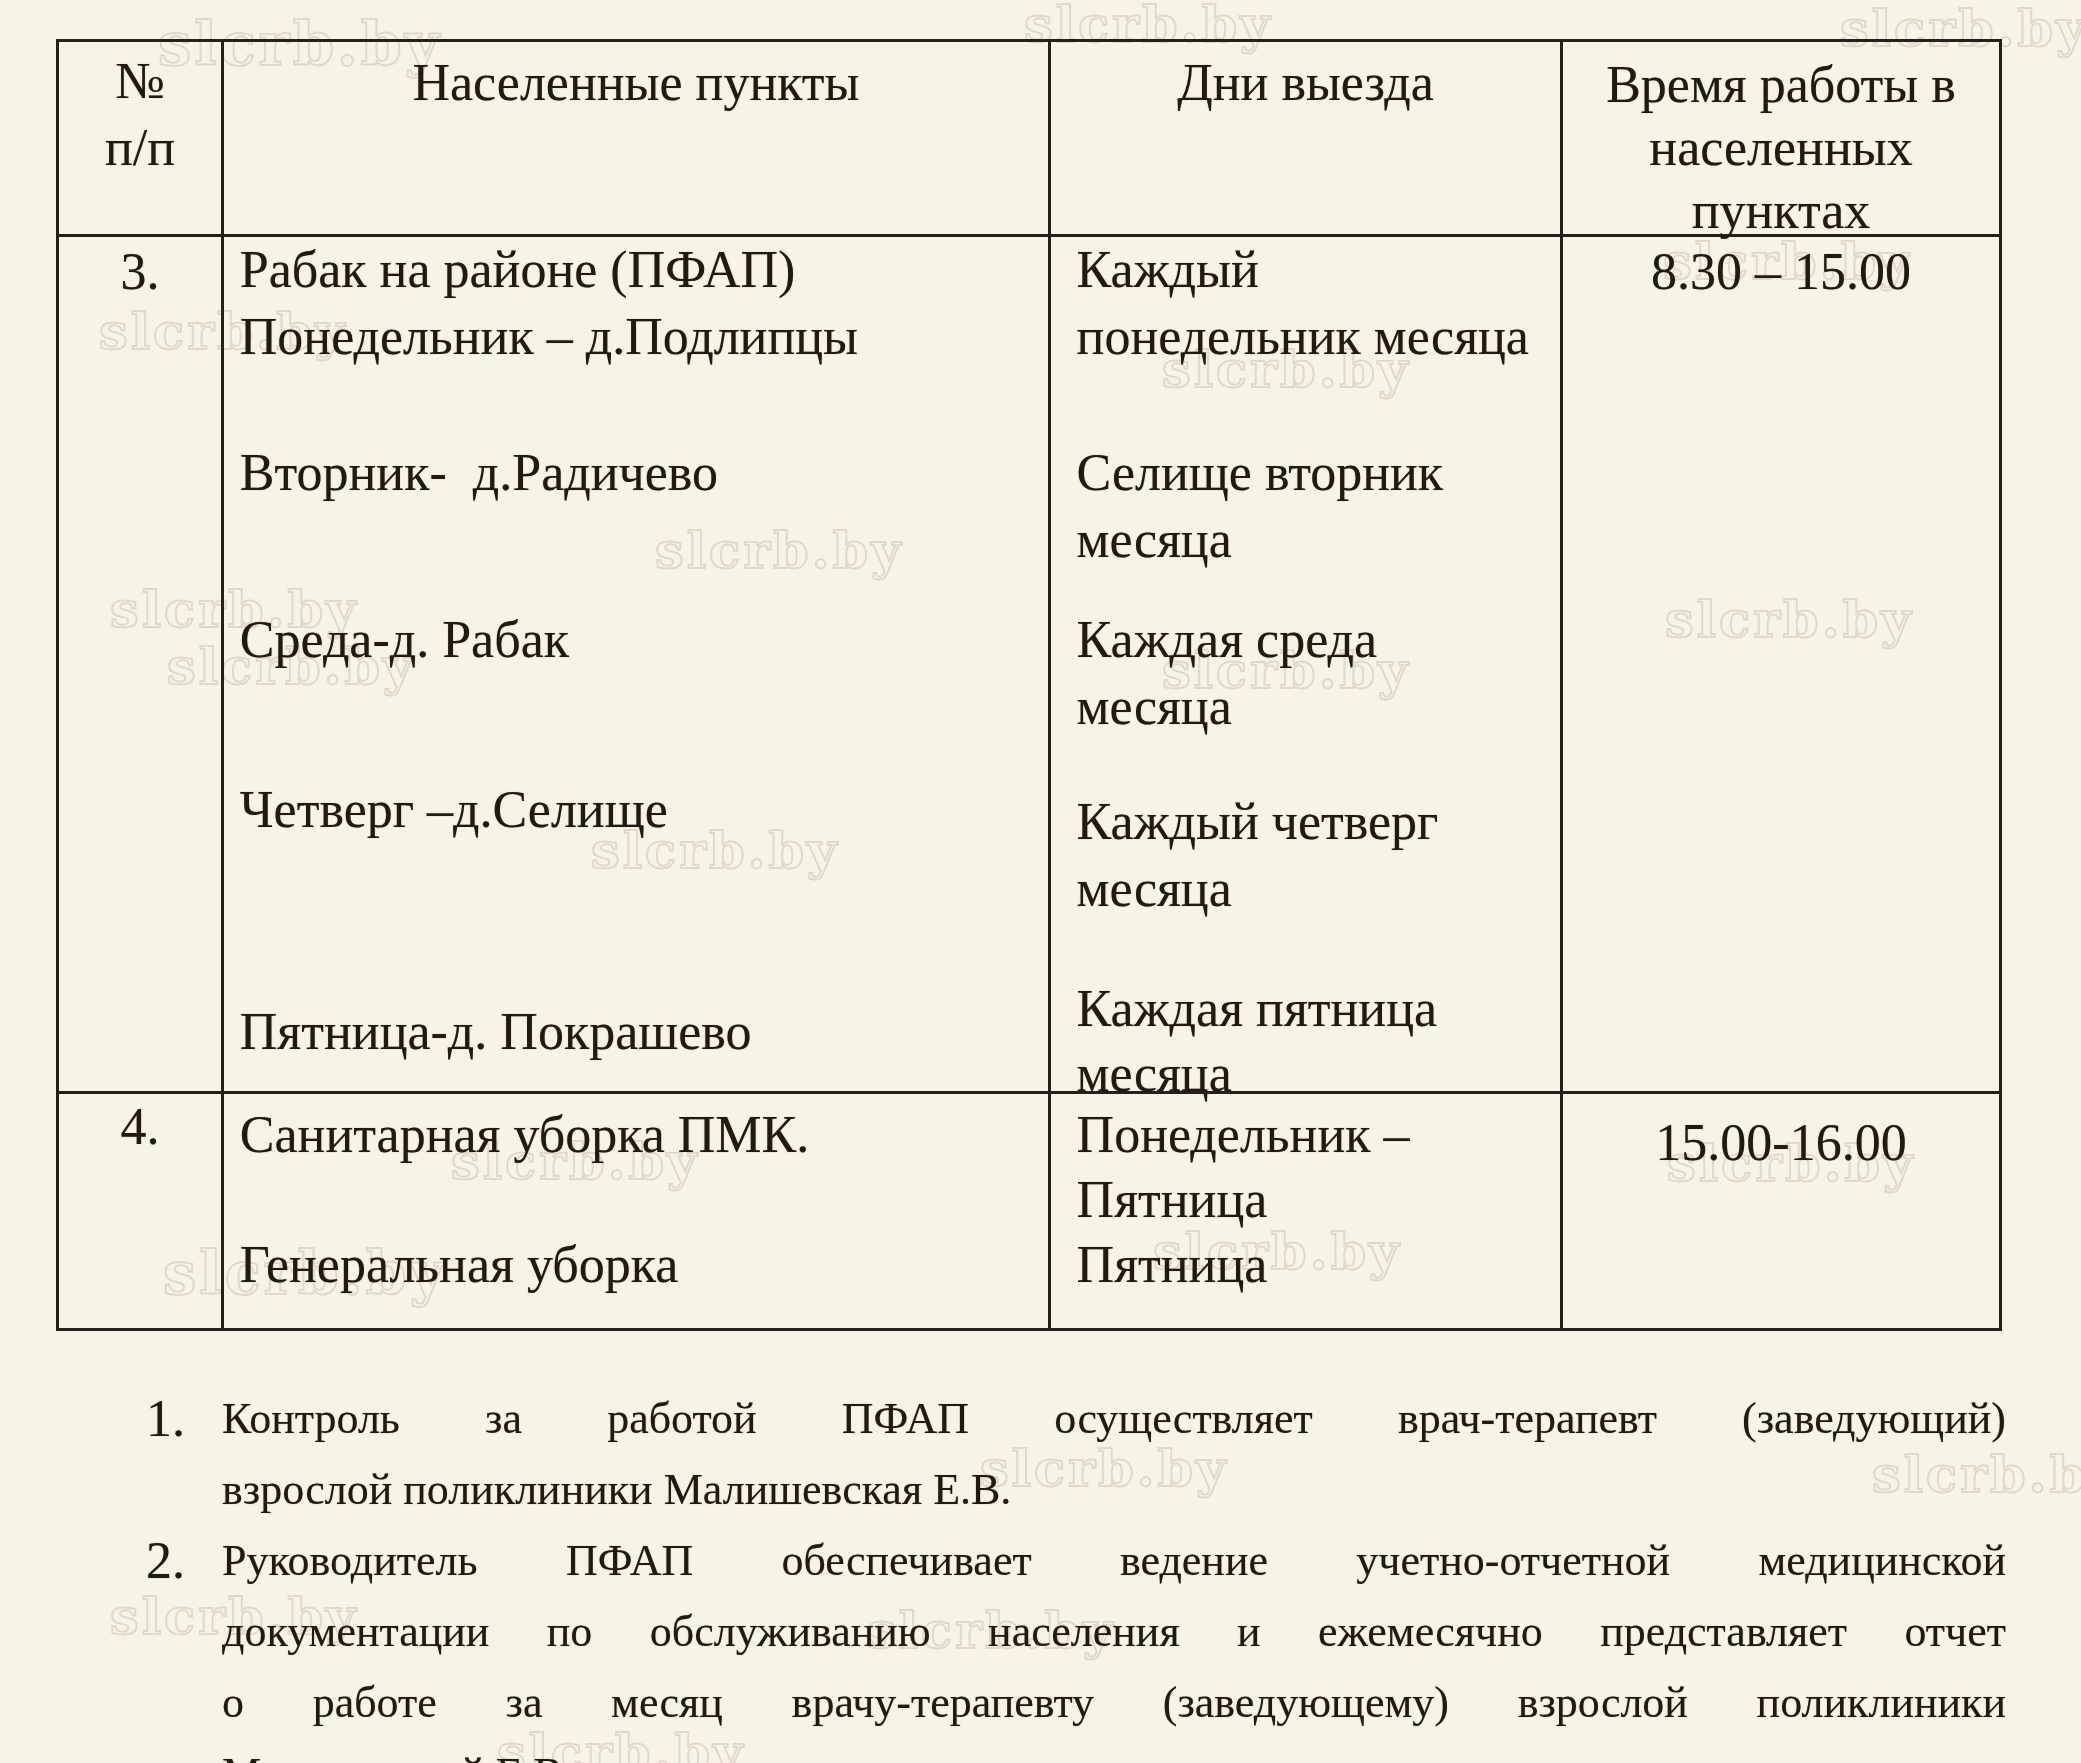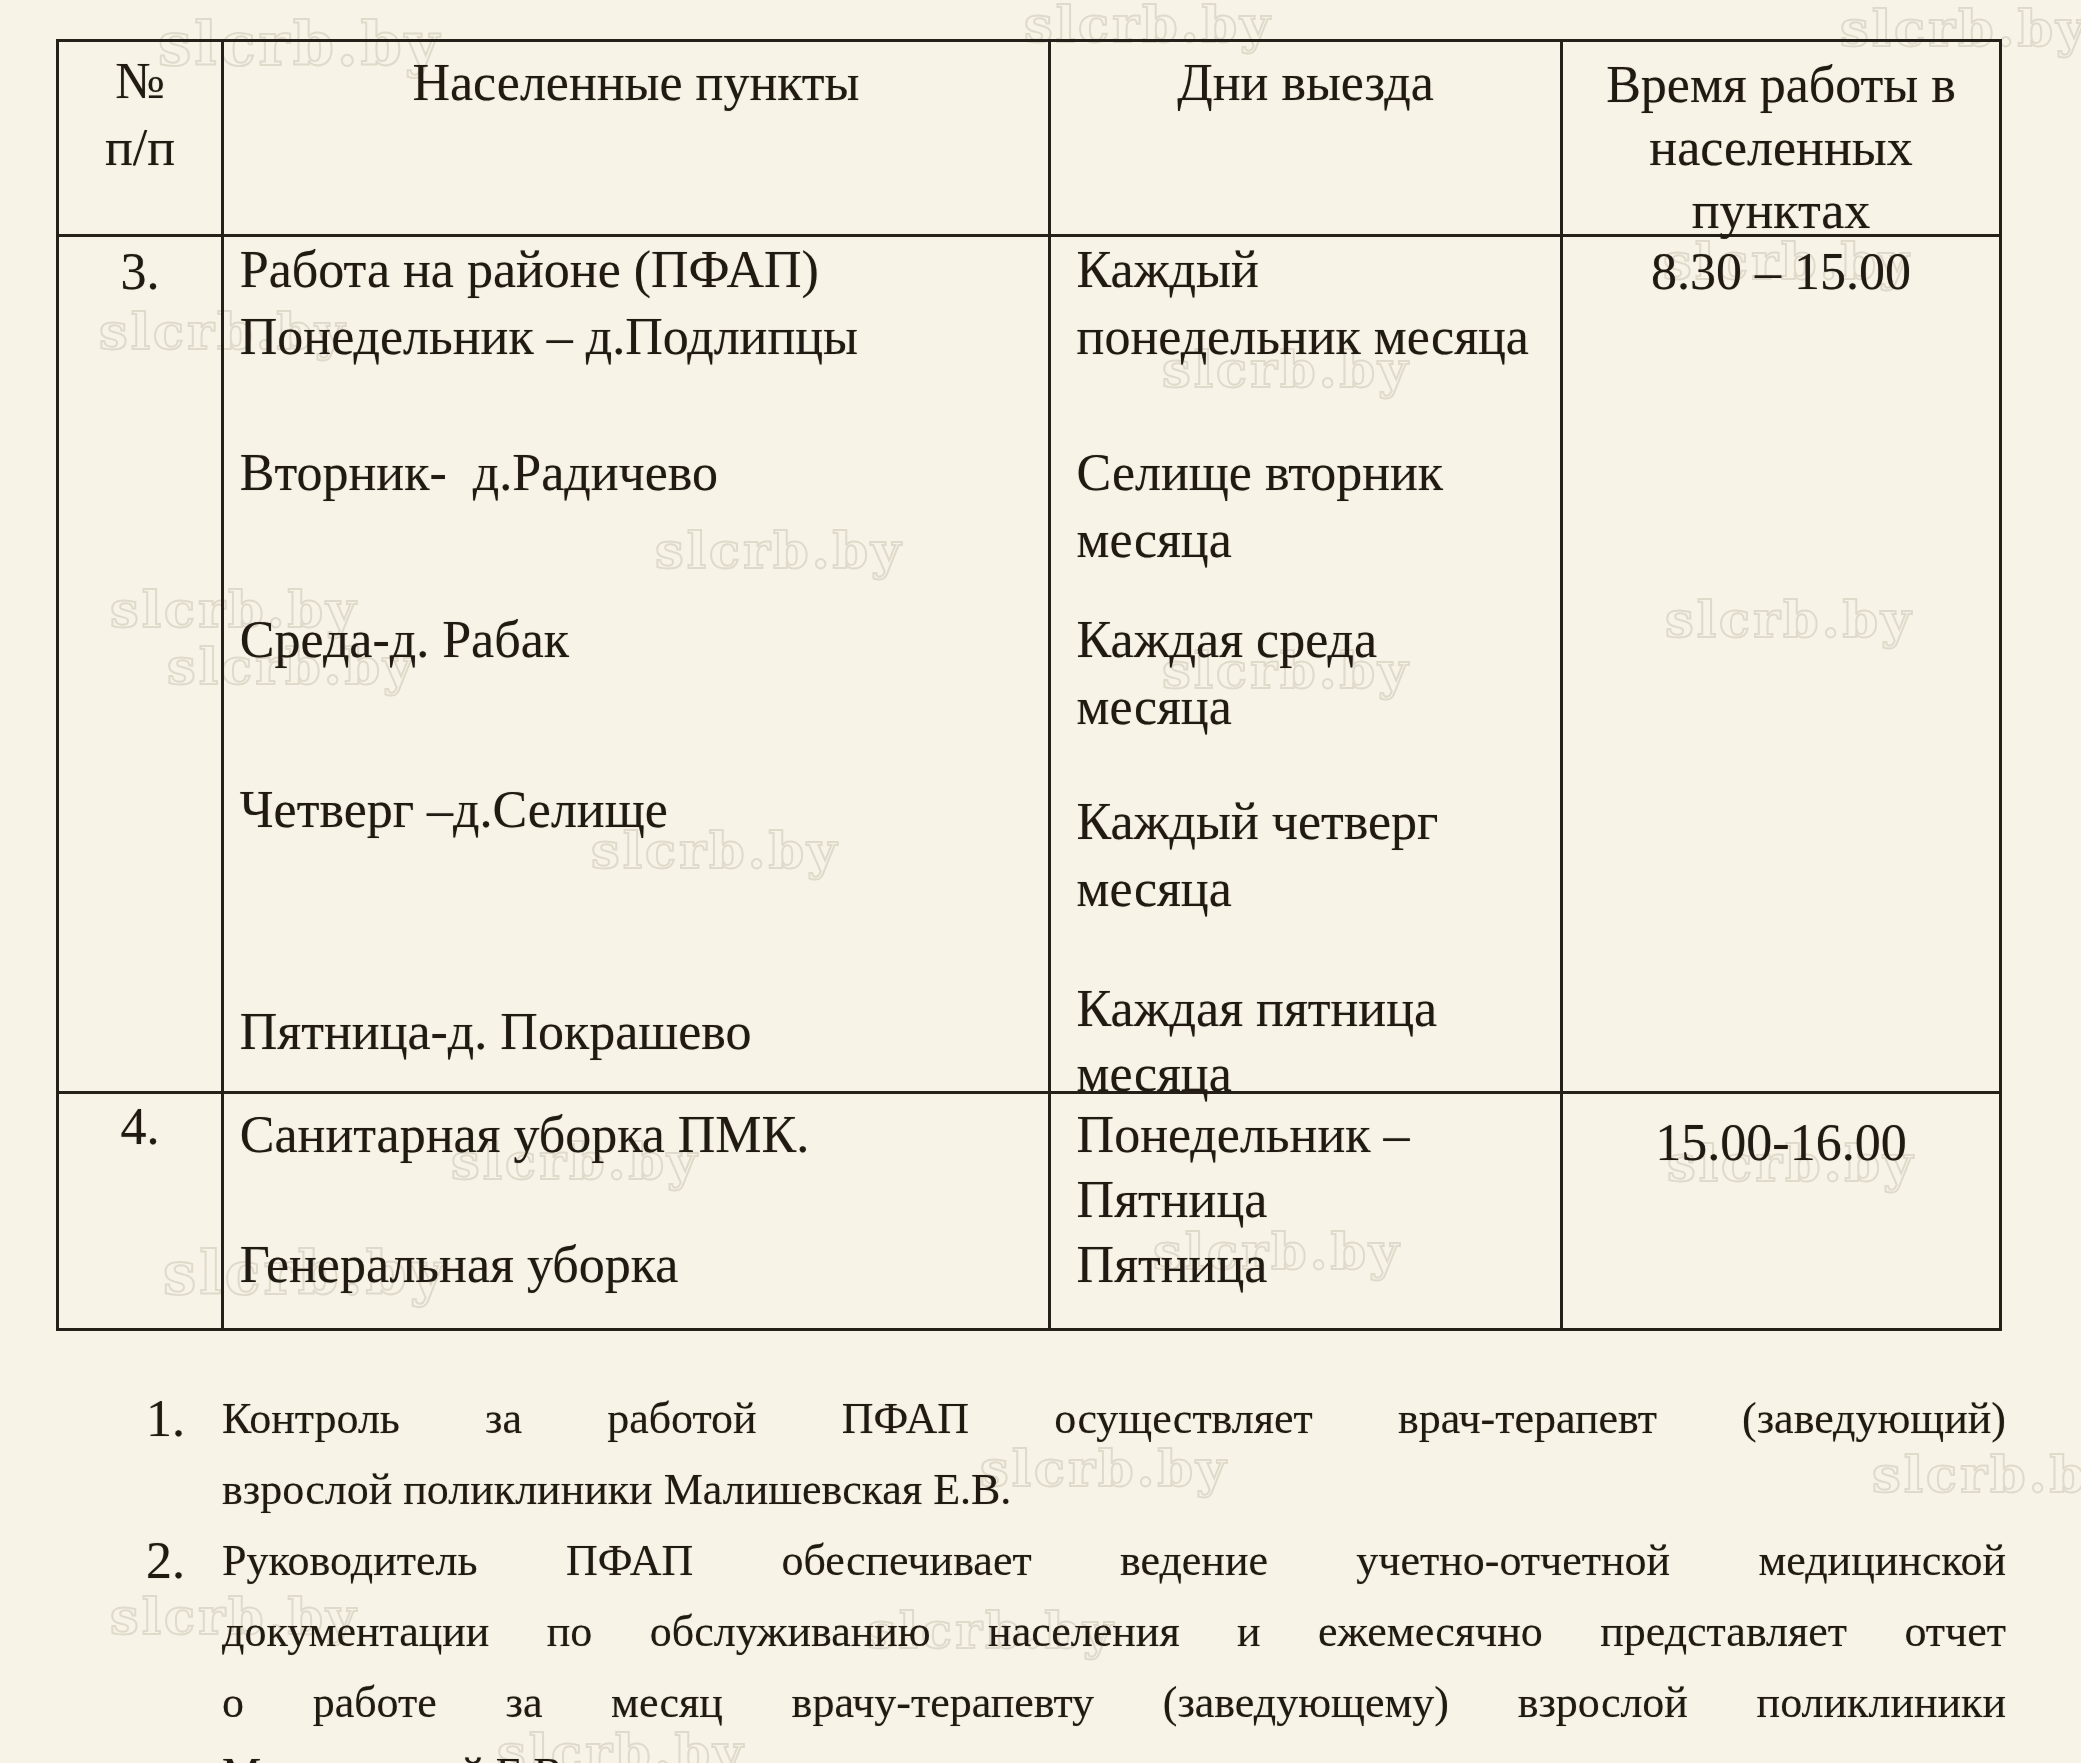--- a/index.html
+++ b/index.html
@@ -104,21 +104,21 @@
     <div class="cell bb">
       <div class="ln ctr" style="top:15.8px">Время работы в</div>
       <div class="ln ctr" style="top:79px">населенных</div>
       <div class="ln ctr" style="top:142px">пунктах</div>
     </div>
 
     <div class="cell br bb">
       <div class="ln ctr" style="top:7.9px">3.</div>
     </div>
     <div class="cell br bb">
-      <div class="ln" style="top:5.9px">Работа на районе (ПФАП)</div>
+      <div class="ln" style="top:5.9px">Рабак на районе (ПФАП)</div>
       <div class="ln" style="top:73px">Понедельник – д.Подлипцы</div>
       <div class="ln" style="top:209px">Вторник-  д.Радичево</div>
       <div class="ln" style="top:376px">Среда-д. Рабак</div>
       <div class="ln" style="top:546px">Четверг –д.Селище</div>
       <div class="ln" style="top:768px">Пятница-д. Покрашево</div>
     </div>
     <div class="cell br bb">
       <div class="ln ind" style="top:5.9px">Каждый</div>
       <div class="ln ind" style="top:73px">понедельник месяца</div>
       <div class="ln ind" style="top:209px">Селище вторник</div>

